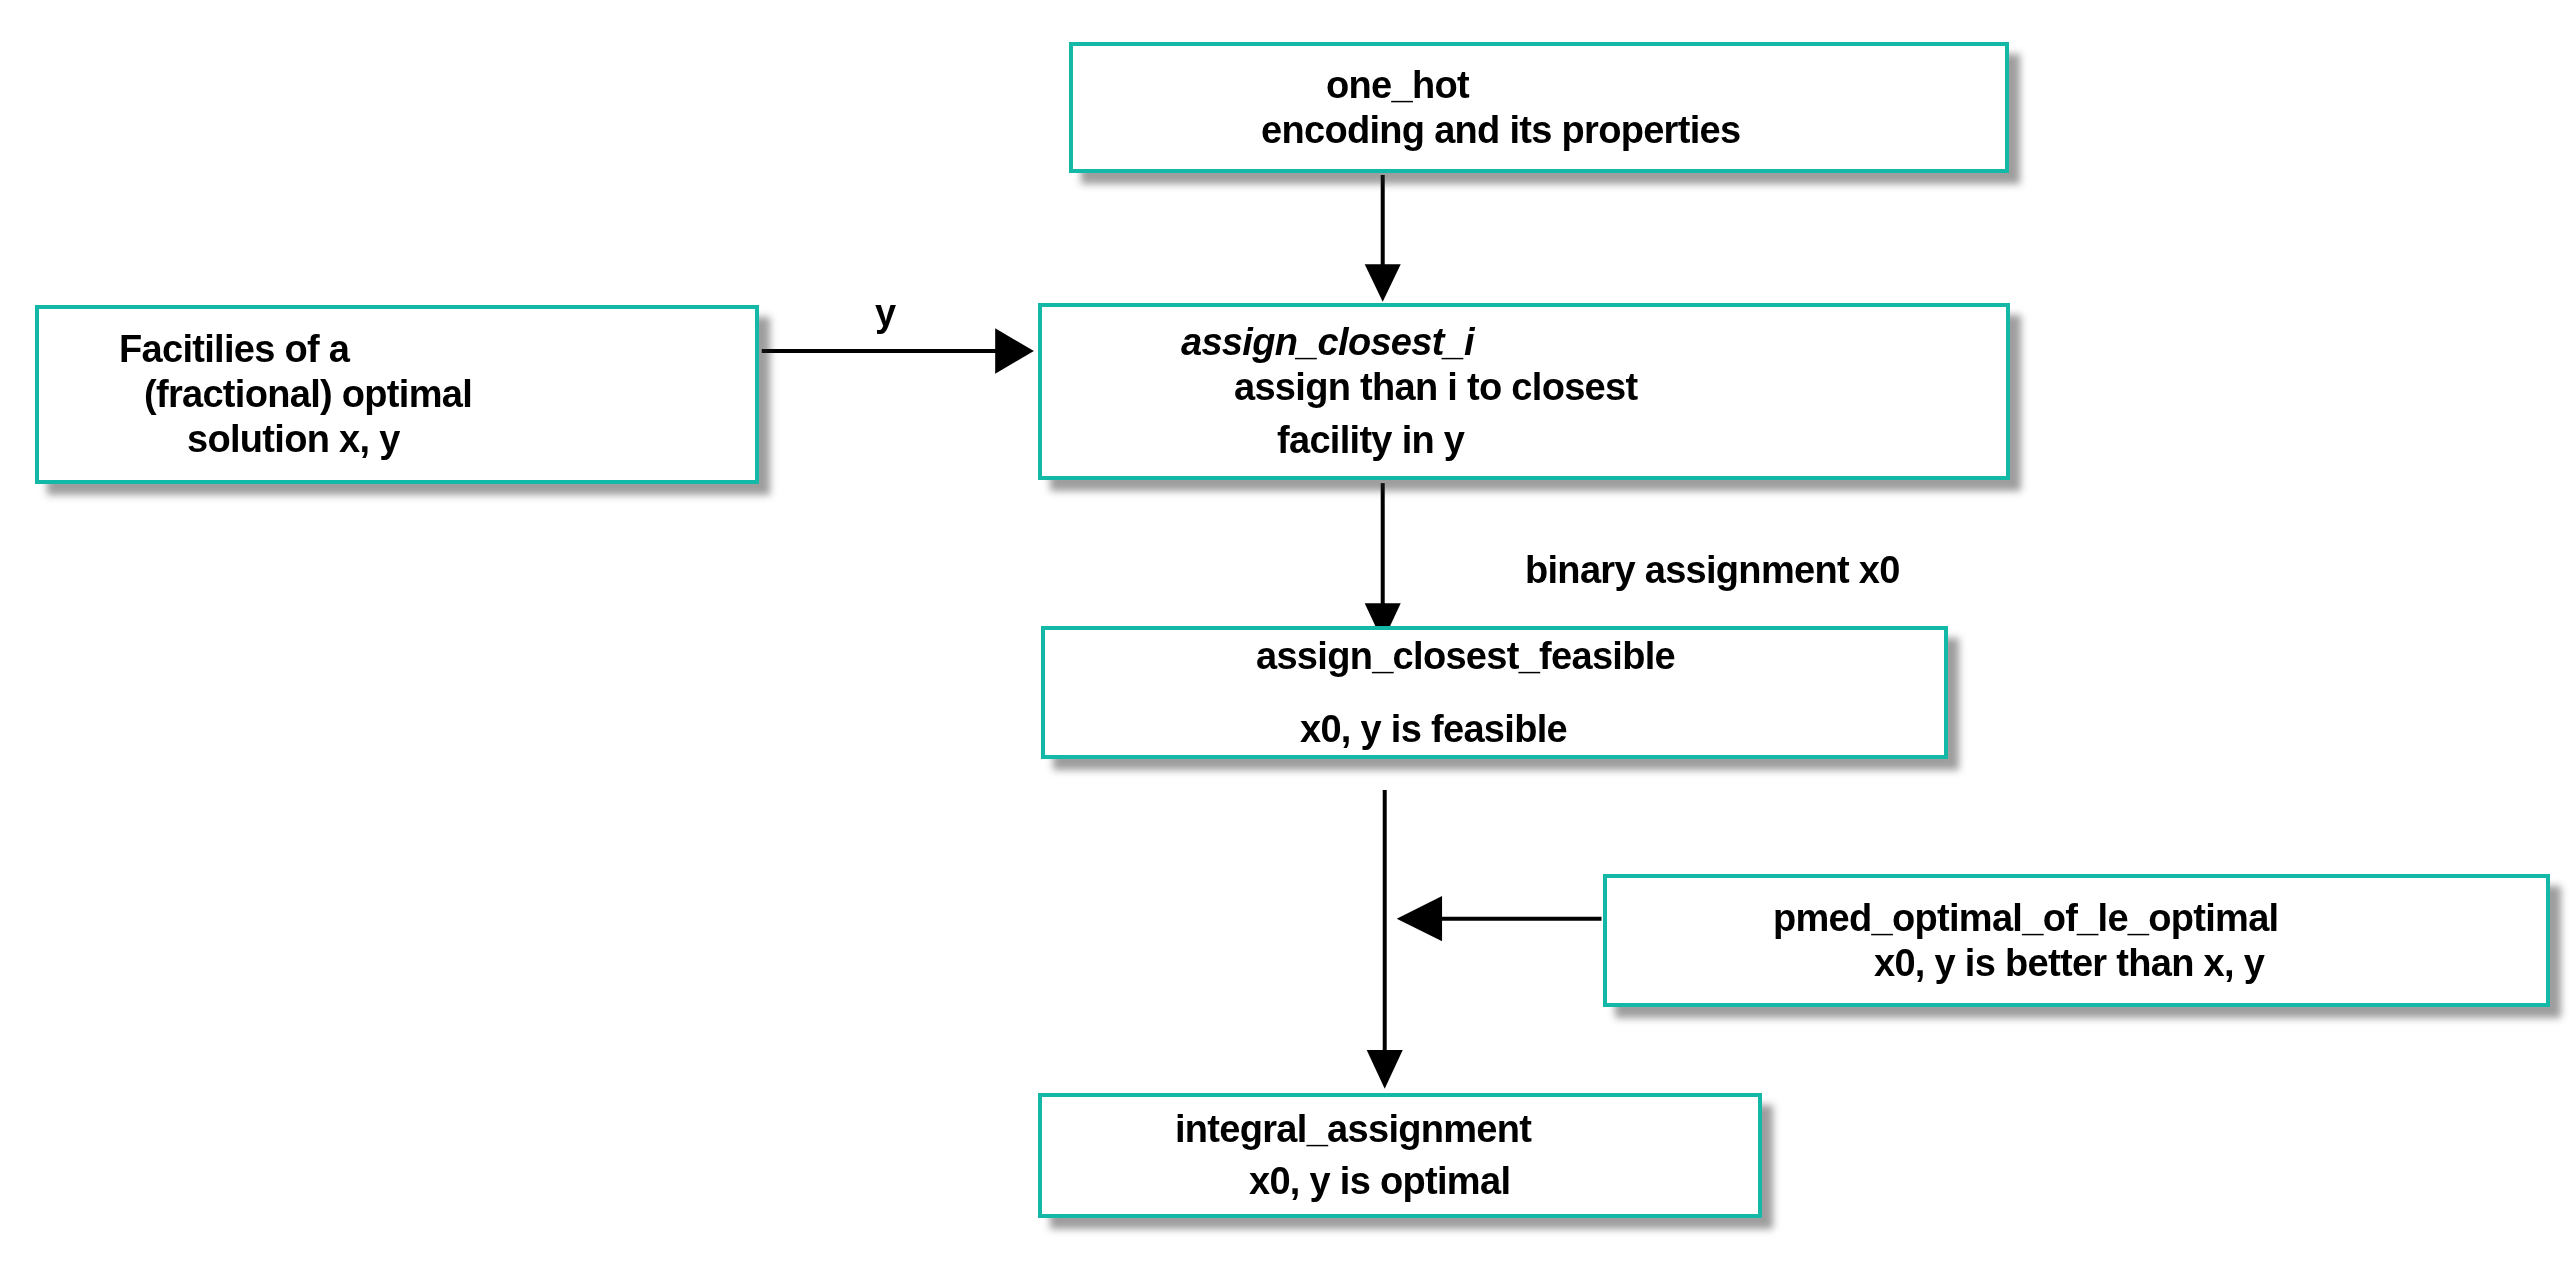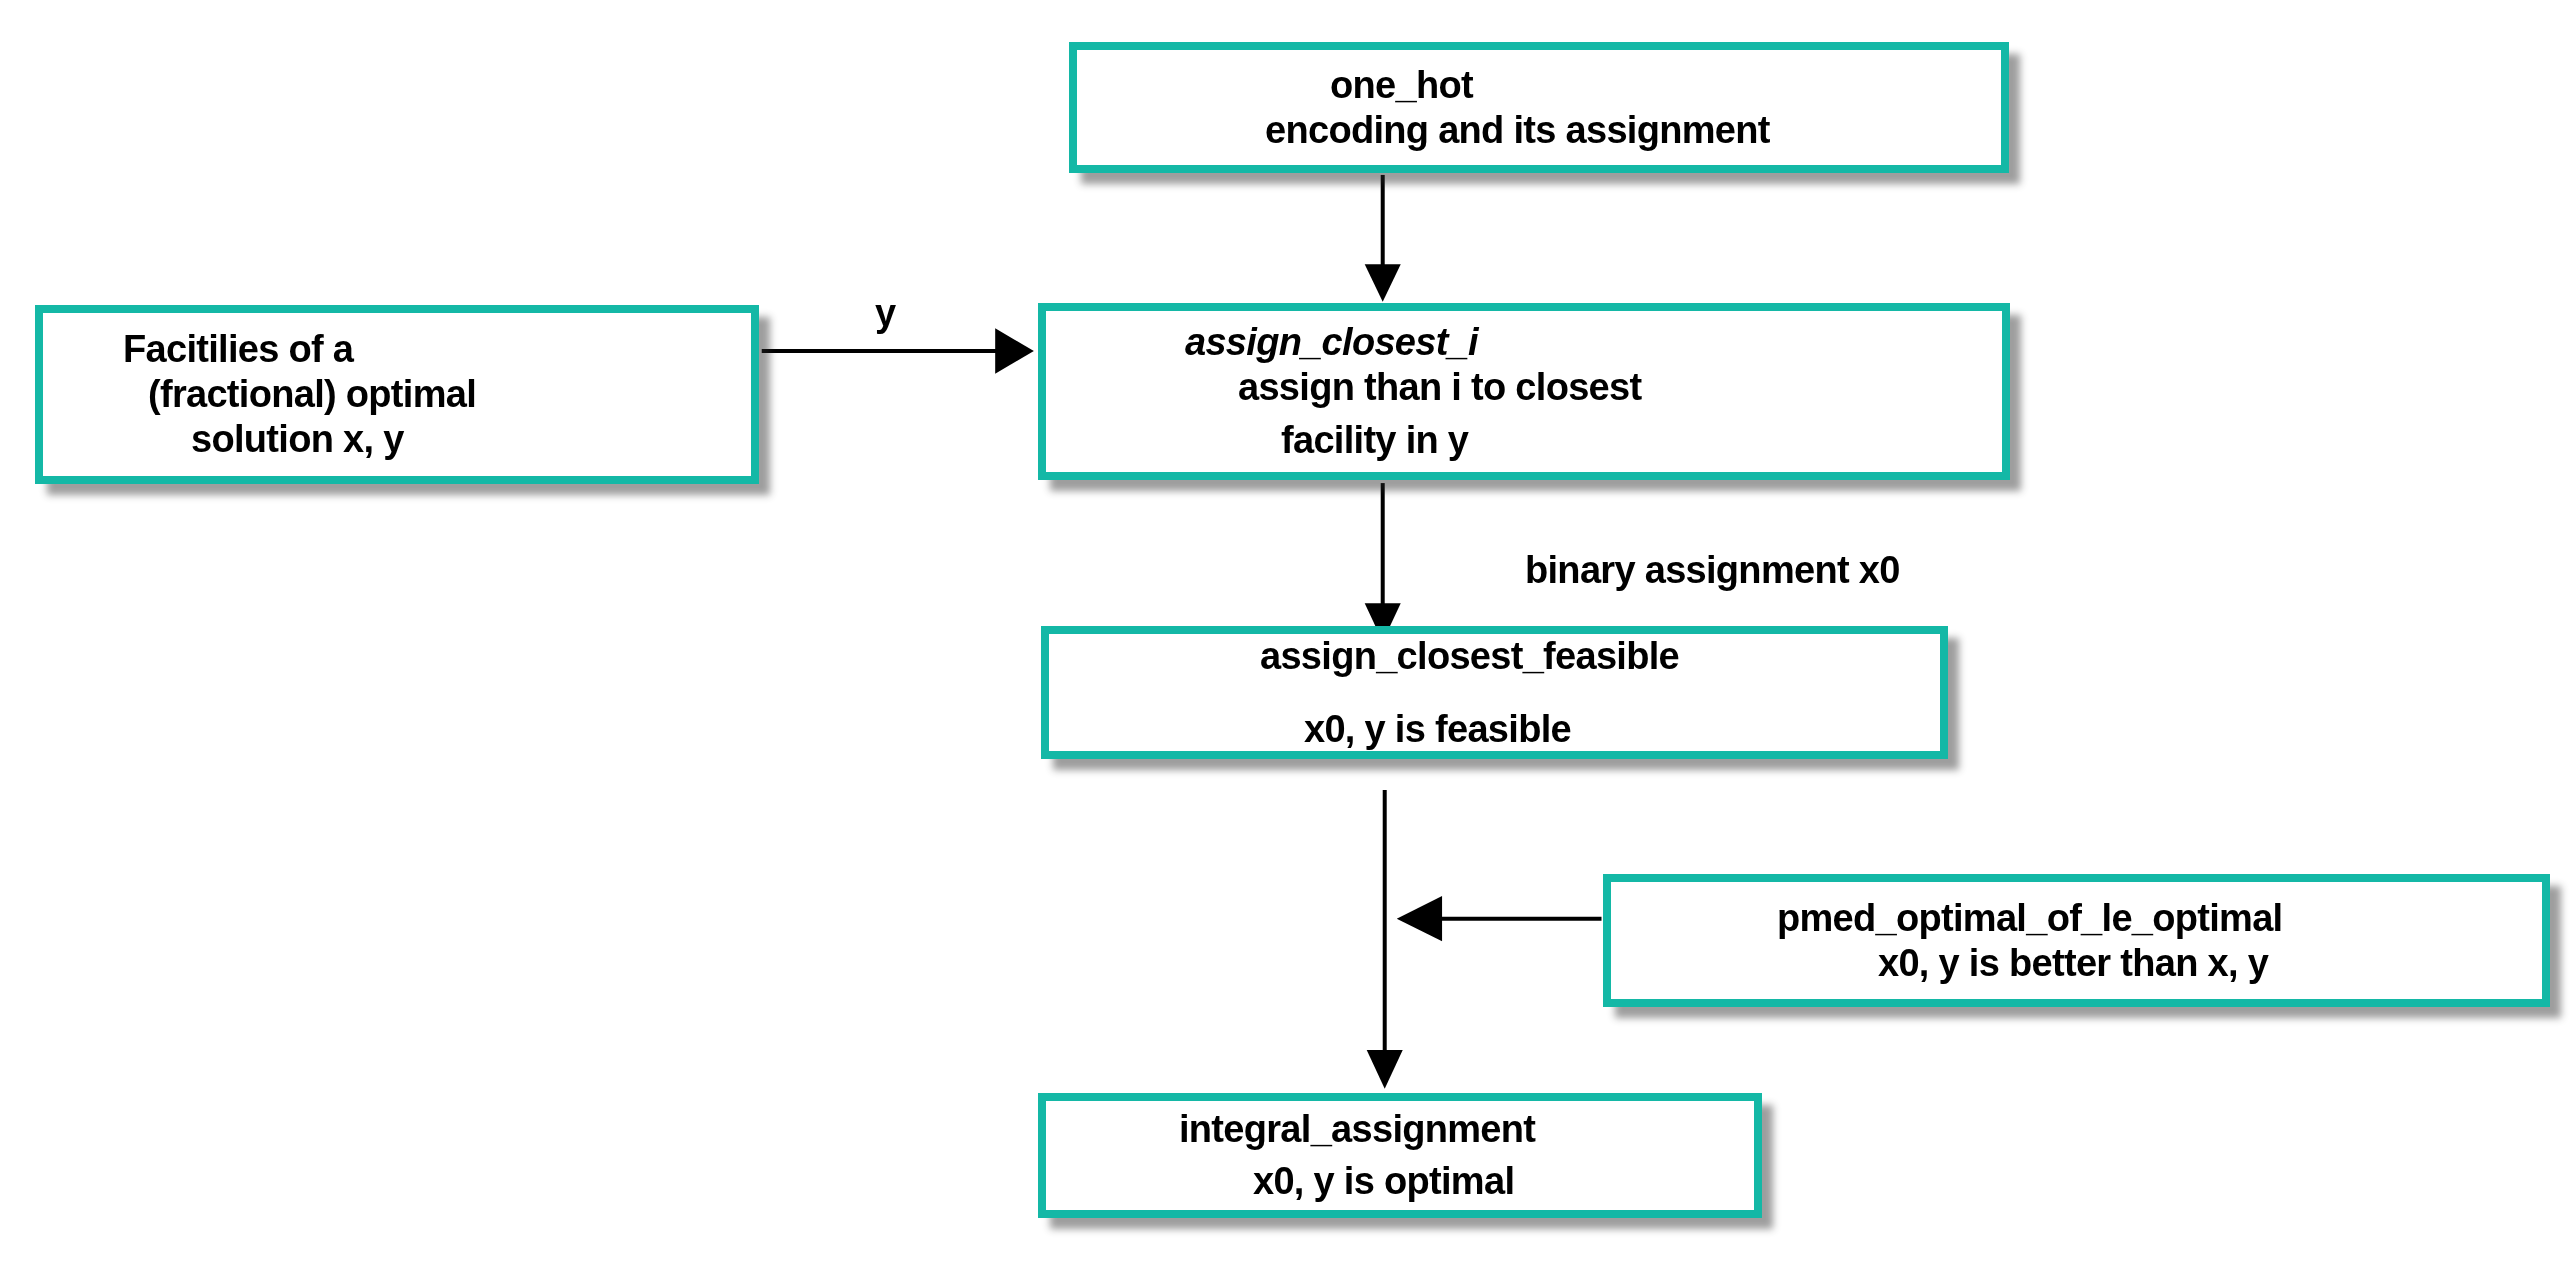--- a/index.html
+++ b/index.html
@@ -20,21 +20,21 @@
     left: 0;
     top: 0;
     width: 2576px;
     height: 1267px;
     pointer-events: none;
   }
   .node {
     position: absolute;
     box-sizing: border-box;
     background: #ffffff;
-    border: 8px solid #14b8a6;
+    border: 4px solid #14b8a6;
     box-shadow: 11.3px 11.3px 7.3px -0.7px rgba(40,40,40,0.45);
     display: flex;
     flex-direction: column;
     justify-content: center;
     align-items: flex-start;
   }
   .node .line {
     font-size: 38px;
     font-weight: bold;
     line-height: 45px;
@@ -105,21 +105,21 @@
     </g>
 
     <g>
       <line x1="2401" y1="1377" x2="2160" y2="1377" stroke="#000000" stroke-width="6"></line>
       <polygon points="2094,1377 2162,1343 2162,1411" fill="#000000"></polygon>
     </g>
   </svg>
 
   <div class="node" id="node-one-hot">
     <div class="line l0">one_hot</div>
-    <div class="line l1">encoding and its assignment</div>
+    <div class="line l1">encoding and its properties</div>
   </div>
 
   <div class="node" id="node-facilities">
     <div class="line l0">Facitilies of a</div>
     <div class="line l1">(fractional) optimal</div>
     <div class="line l2">solution x, y</div>
   </div>
 
   <div class="node" id="node-assign-closest-i">
     <div class="line l0">assign_closest_i</div>

